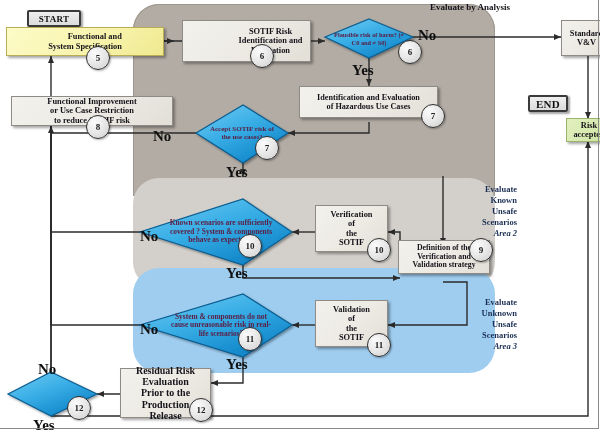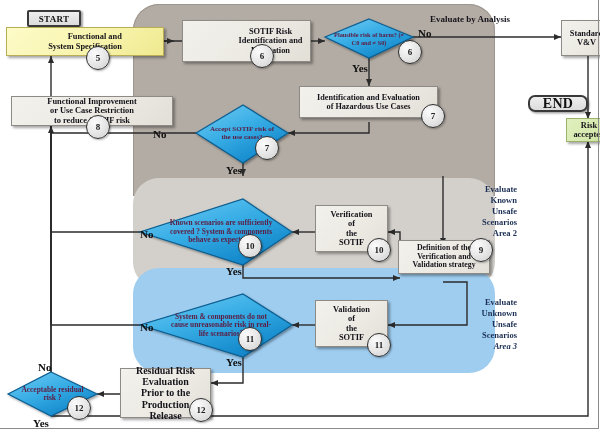--- a/index.html
+++ b/index.html
@@ -117,21 +117,21 @@
     font-weight: bold;
     color: #202020;
     box-shadow: 1px 1px 2px rgba(0,0,0,0.3);
   }
 
   
   .edge-label {
     position: absolute;
     font-weight: bold;
     color: #101010;
-    font-size: 11px;
+    font-size: 15px;
     white-space: nowrap;
   }
 
   
   .region-note {
     position: absolute;
     text-align: right;
     font-weight: bold;
     font-size: 8.5px;
     color: #1b2f54;
@@ -160,27 +160,27 @@
 </style>
 </head>
 <body>
 
 <div id="canvas">
 
   <div class="region" id="region-area1"></div>
   <div class="region" id="region-area2"></div>
   <div class="region" id="region-area3-cap"></div>
 
-  <div class="phase-title" style="left:430px; top:14px;">Evaluate by Analysis</div>
+  <div class="phase-title" style="left:430px; top:2px;">Evaluate by Analysis</div>
 
   <div class="region-note" style="left:455px; top:184px; width:62px;">Evaluate
 Known
 Unsafe
 Scenarios</div>
-  <div class="region-note area" style="left:455px; top:228px; width:62px; ">Area 2</div>
+  <div class="region-note area" style="left:455px; top:228px; width:62px; font-style:italic;">Area 2</div>
 
   <div class="region-note" style="left:455px; top:297px; width:62px;">Evaluate
 Unknown
 Unsafe
 Scenarios</div>
   <div class="region-note area" style="left:455px; top:341px; width:62px; font-style:italic;">Area 3</div>
 
   <svg width="600" height="440" style="position:absolute; left:0; top:0; overflow:visible;">
     <defs>
       <marker id="ah" markerWidth="8" markerHeight="8" refX="7" refY="3" orient="auto" markerUnits="userSpaceOnUse">
@@ -270,27 +270,24 @@
   <div class="diamond-label" style="left:150px; top:199px; width:142px; height:66px; font-size:7.4px; padding:0 16px;">Known scenarios are
 sufficiently covered ?
 System &amp; components
 behave as expected ?</div>
 
   <div class="diamond-label" style="left:150px; top:294px; width:142px; height:63px; font-size:7.4px; padding:0 18px;">System &amp; components
 do not cause
 unreasonable risk in
 real-life scenarios?</div>
 
-  <div class="diamond-label" style="left:8px; top:372px; width:89px; height:44px; font-size:7.4px; padding:0 10px;">Acceptable
-residual
-risk ?</div>
 
   <div class="terminator" style="left:27px; top:10px; width:54px; height:17px; font-size:9px;">START</div>
 
-  <div class="terminator" style="left:528px; top:95px; width:60px; height:17px; font-size:14px;border-radius:7px;">END</div>
+  <div class="terminator" style="left:528px; top:95px; width:40px; height:17px; font-size:11px;">END</div>
 
   <div class="node yellow" style="left:6px; top:27px; width:158px; height:29px; font-size:8.4px; white-space:pre-line;">Functional and
 System Specification</div>
   <div class="badge" style="left:86px; top:46px;">5</div>
 
   <div class="node beige" style="left:11px; top:96px; width:162px; height:30px; font-size:8.4px; white-space:pre-line;">Functional Improvement
 or Use Case Restriction
 to reduce SOTIF risk</div>
   <div class="badge" style="left:86px; top:115px;">8</div>
 

